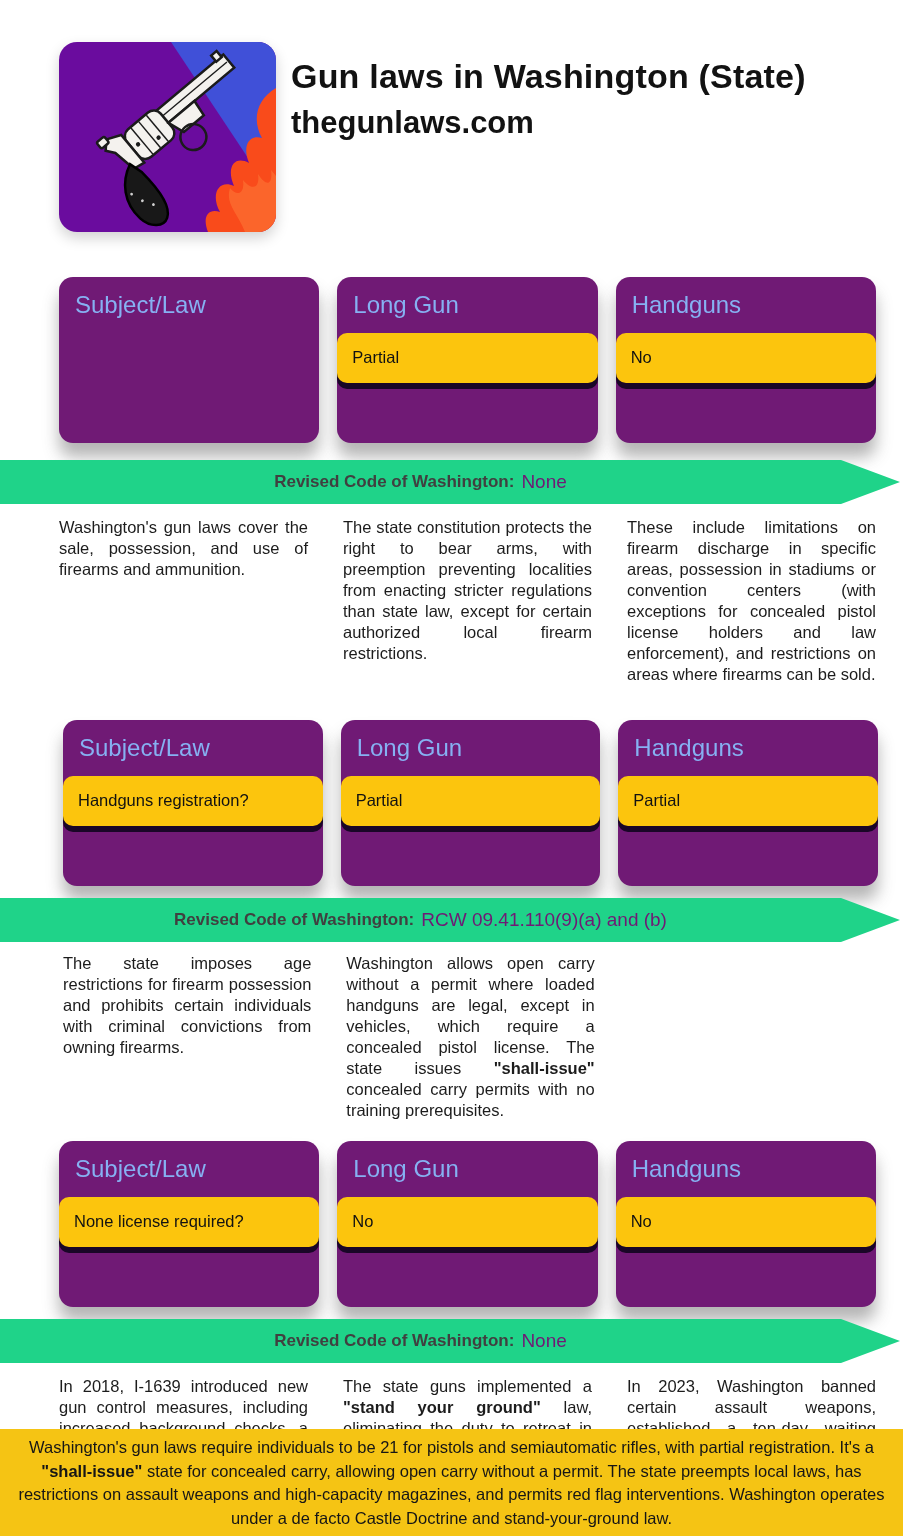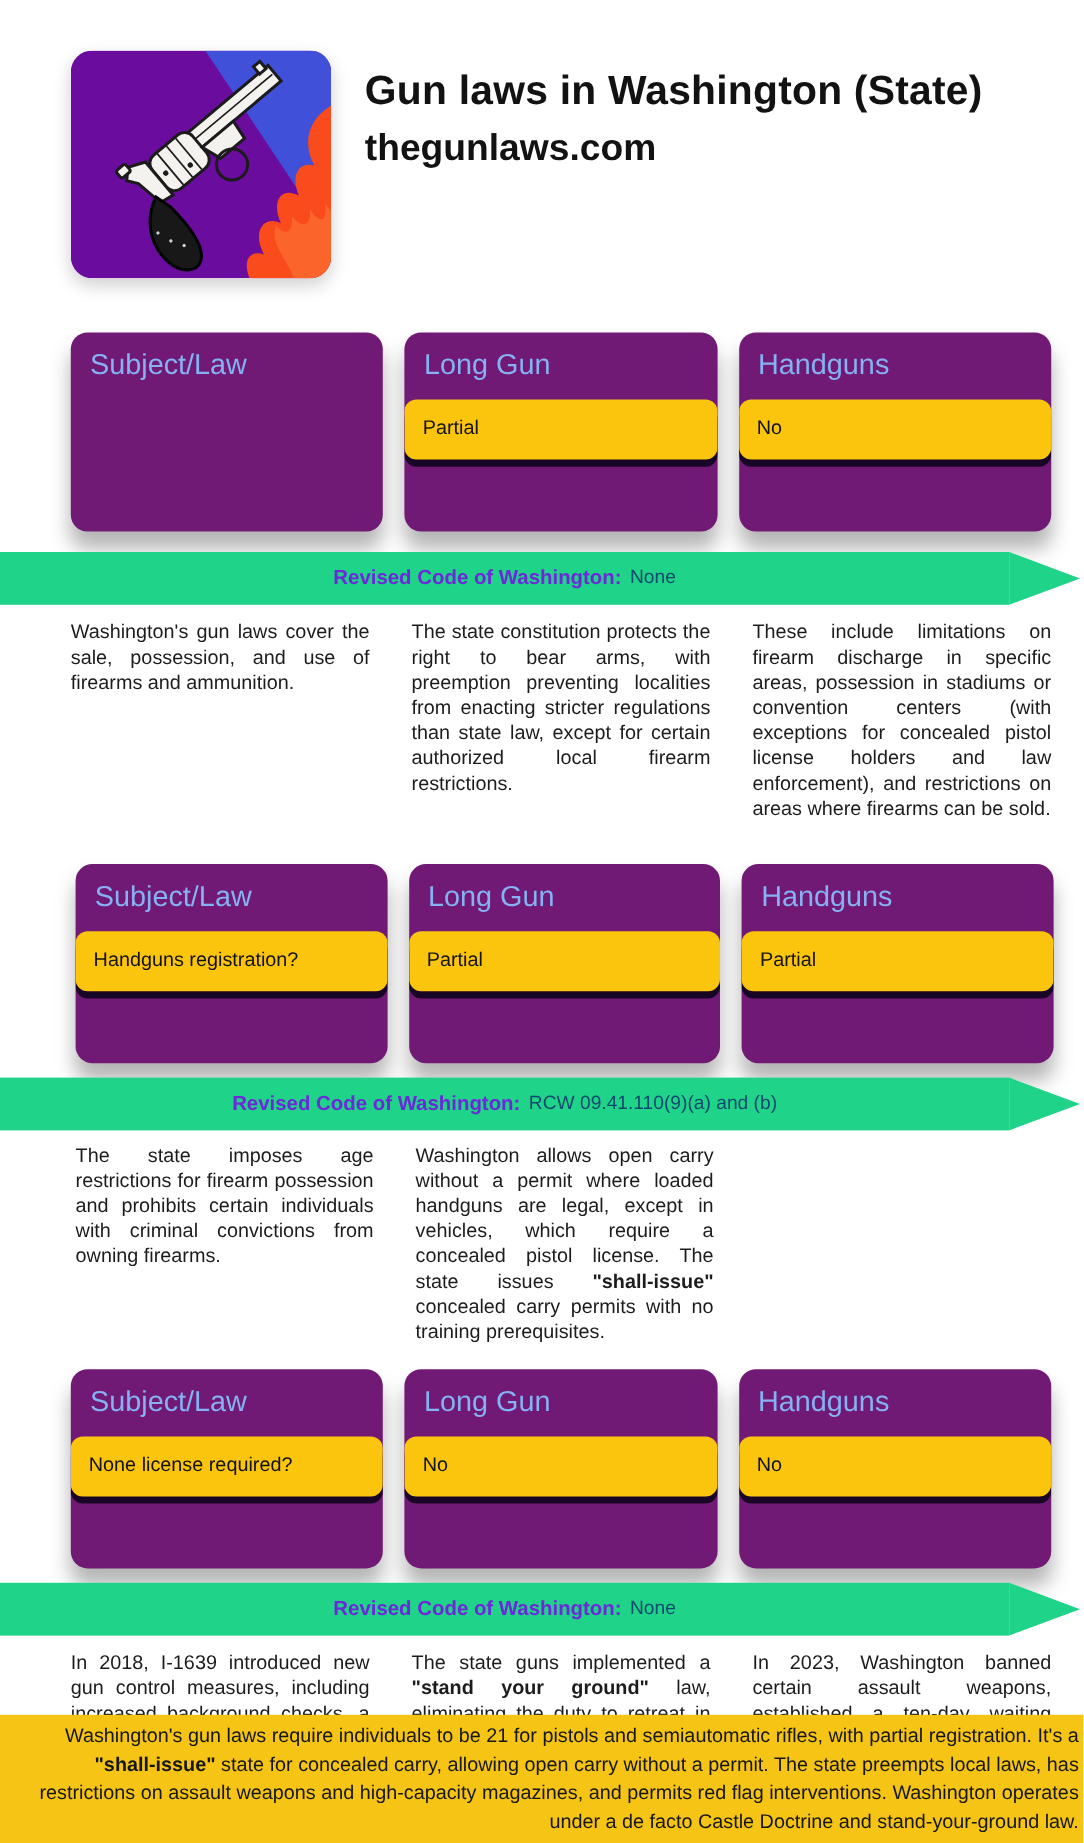--- a/index.html
+++ b/index.html
@@ -5,21 +5,21 @@
   * { margin:0; padding:0; box-sizing:border-box; }
   html,body { background:#ffffff; }
   body {
     width:903px; height:1536px; position:relative; overflow:hidden;
     font-family:"Liberation Sans","DejaVu Sans",sans-serif; color:#1e1e1e;
   }
   
   .header { display:flex; align-items:flex-start; margin:42px 0 0 59px; }
   .logo { width:217px; height:190px; border-radius:18px; overflow:hidden; flex:0 0 auto;
           box-shadow:0 6px 14px rgba(0,0,0,.18); }
-  .title-block { margin:10px 0 0 28px; }
+  .title-block { margin:10px 0 0 15px; }
   .title { font-size:34px; font-weight:700; color:#121212; line-height:48px; letter-spacing:.2px; }
   .subtitle { font-size:31px; font-weight:700; color:#121212; line-height:46px; }
   
   .cards { display:grid; grid-template-columns:repeat(3,1fr); gap:18px;
            width:817px; margin:0 0 0 59px; }
   .cards.offset { width:815px; margin-left:63px; }
   .mt-cards1 { margin-top:45px; }
   .mt-cards2 { margin-top:35px; }
   .mt-cards3 { margin-top:20px; }
   .card { background:#701a75; border-radius:14px; height:166px; overflow:hidden;
@@ -30,33 +30,33 @@
                 font-size:16.5px; line-height:19.5px; color:#121212;
                 box-shadow:0 6px 0 0 #190627; margin-top:4px; }
   
   .banner { position:relative; width:841px; height:44px; background:#1fd389;
             display:flex; align-items:center; justify-content:center; }
   .banner::after { content:""; position:absolute; left:841px; top:0;
             border-top:22px solid transparent; border-bottom:22px solid transparent;
             border-left:59px solid #1fd389; }
   .mt-banner1 { margin-top:17px; }
   .mt-banner { margin-top:12px; }
-  .banner-label { font-weight:700; font-size:17px; color:#6d28d9; }
-  .banner-value { font-size:16px; color:#0c4a6e; margin-left:7px; }
+  .banner-label { font-weight:700; font-size:17px; color:#404040; }
+  .banner-value { font-size:19px; color:#701a75; margin-left:7px; }
   
   .paras { display:grid; grid-template-columns:repeat(3,1fr); gap:35px;
            width:817px; margin-left:59px; }
   .paras.offset { width:815px; margin-left:63px; }
   .mt-para1 { margin-top:13px; }
   .mt-para2 { margin-top:11px; }
   .mt-para3 { margin-top:13px; }
   .paras p { font-size:16.5px; line-height:21px; text-align:justify; color:#1c1c1c; }
   
   .footer { position:absolute; left:0; right:0; bottom:0; background:#f5c414;
-            padding:7px 4px 6px 4px; text-align:right;
+            padding:7px 4px 6px 4px; text-align:center;
             font-size:16.5px; line-height:23.5px; color:#161616; }
   .b { font-weight:700; }
 </style>
 </head>
 <body>
 
 <div class="header">
   <div class="logo">
     <svg width="217" height="190" viewBox="0 0 217 190" xmlns="http://www.w3.org/2000/svg">
       <rect x="0" y="0" width="217" height="190" fill="#6a0c9e"></rect>

